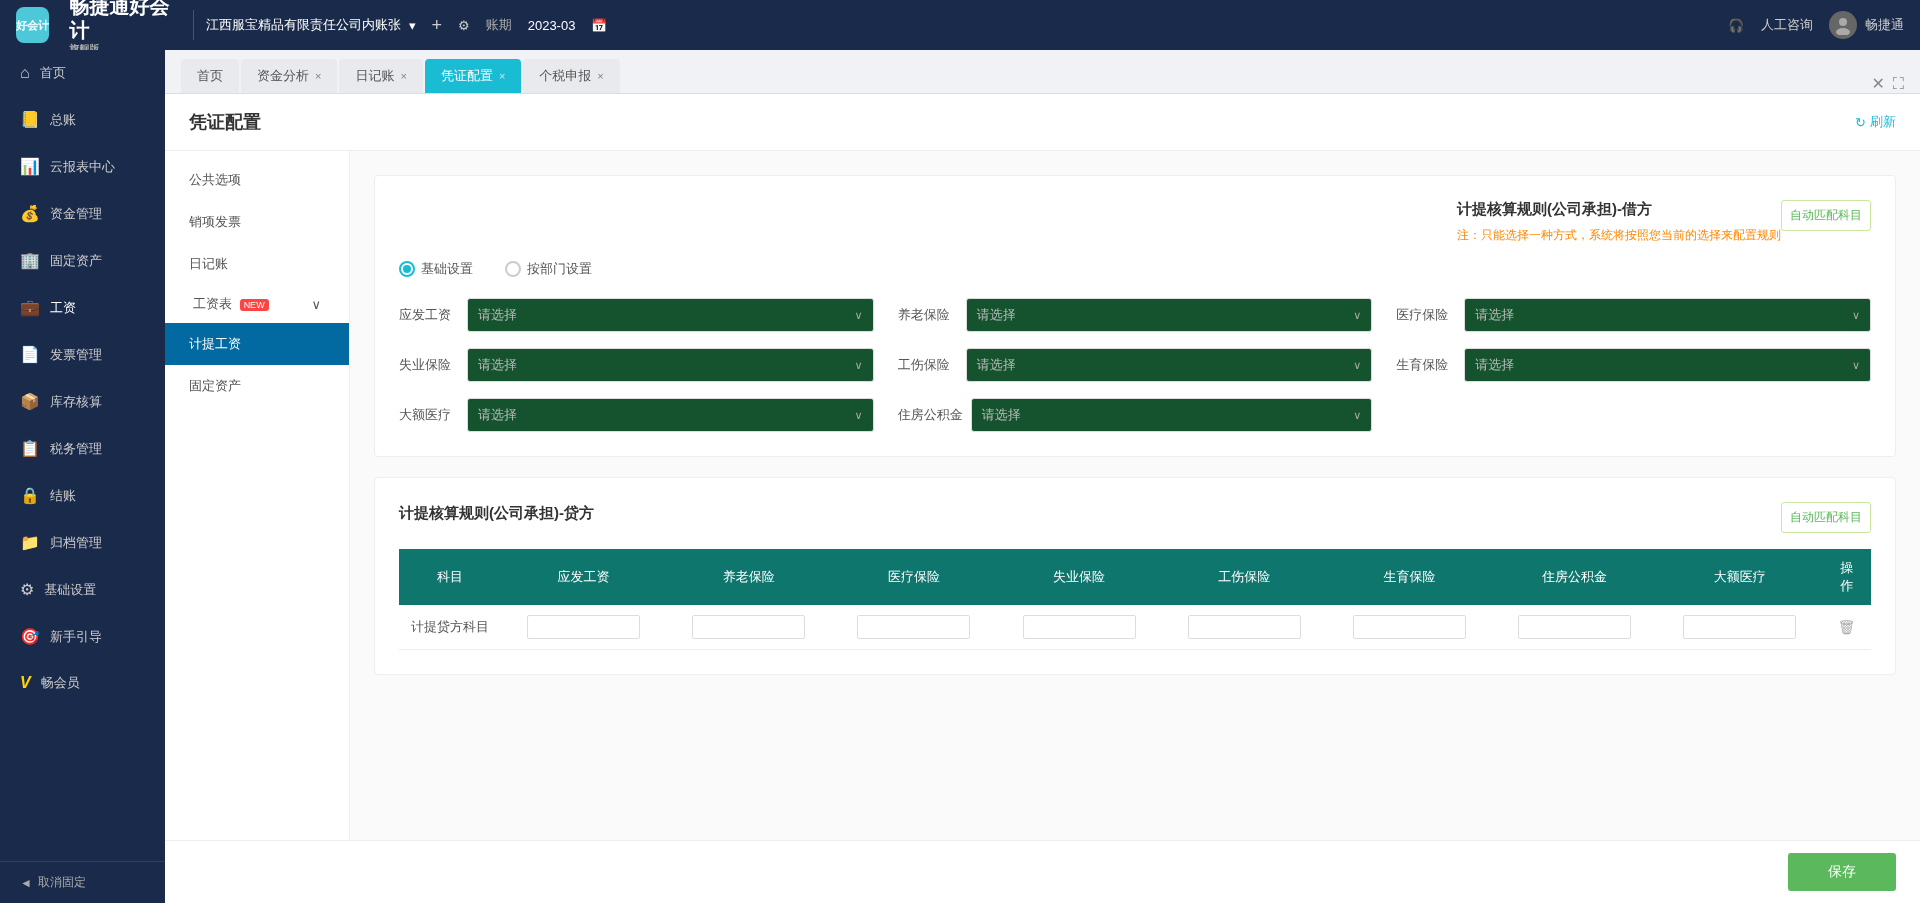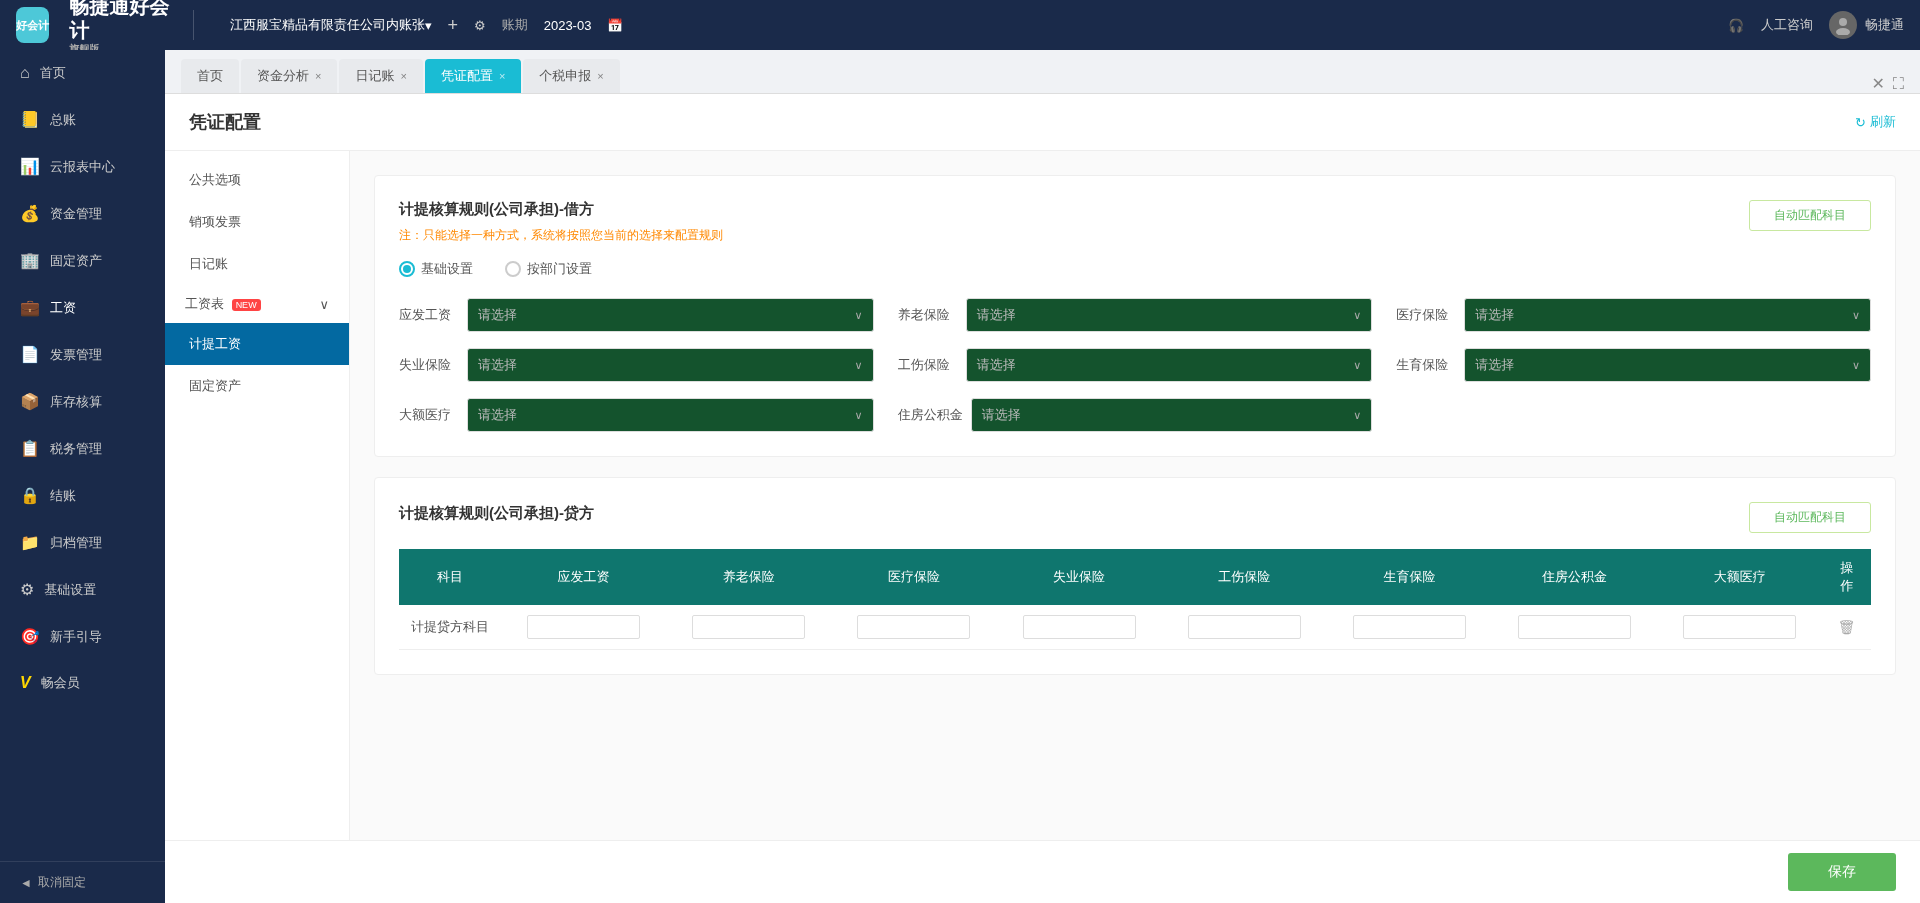--- a/index.html
+++ b/index.html
@@ -7,21 +7,21 @@
 
     
     .top-bar {
       height: 50px; background: #1a2a4a; display: flex; align-items: center; padding: 0 16px;
       flex-shrink: 0;
     }
     .logo-area { display: flex; align-items: center; gap: 20px; color: white; font-size: 16px; font-weight: bold; width: 165px; }
     .logo-icon { width: 36px; height: 36px; background: #4dc8d8; border-radius: 8px; display: flex; align-items: center; justify-content: center; color: white; font-size: 12px; font-weight: bold; }
     .logo-text { color: white; font-size: 20px; line-height: 1.2; }
     .logo-badge { font-size: 10px; color: #aaa; }
-    .company-selector { display: flex; align-items: center; color: white; font-size: 13px; cursor: pointer; margin-left: 24px; }
+    .company-selector { display: flex; align-items: center; gap: 8px; color: white; font-size: 13px; cursor: pointer; }
     .top-bar-actions { margin-left: 16px; display: flex; align-items: center; gap: 16px; color: #ccc; font-size: 13px; }
     .top-bar-actions span { cursor: pointer; }
     .top-bar-right { margin-left: auto; display: flex; align-items: center; gap: 16px; color: #ccc; font-size: 13px; }
     .user-area { display: flex; align-items: center; gap: 8px; }
     .user-avatar { width: 28px; height: 28px; background: #666; border-radius: 50%; display: flex; align-items: center; justify-content: center; color: white; font-size: 11px; }
 
     
     .main-layout { display: flex; flex: 1; overflow: hidden; }
 
     
@@ -49,31 +49,31 @@
     .page-title { font-size: 18px; font-weight: 600; color: #333; }
     .refresh-btn { display: flex; align-items: center; gap: 4px; color: #1abcd4; font-size: 13px; cursor: pointer; }
 
     
     .page-body { display: flex; flex: 1; height: calc(100% - 56px); }
 
     
     .left-nav { width: 185px; background: white; border-right: 1px solid #eee; flex-shrink: 0; padding-top: 8px; }
     .left-nav-item { padding: 12px 24px; font-size: 13px; color: #555; cursor: pointer; }
     .left-nav-item.active { background: #0369a1; color: white; }
-    .left-nav-group { padding: 10px 20px; display: flex; align-items: center; justify-content: space-between; font-size: 13px; color: #555; cursor: pointer; }
+    .left-nav-group { padding: 10px 28px; display: flex; align-items: center; justify-content: space-between; font-size: 13px; color: #555; cursor: pointer; }
     .nav-badge { background: #ff4444; color: white; font-size: 9px; padding: 1px 4px; border-radius: 3px; margin-left: 4px; }
 
     
     .main-form { flex: 1; padding: 24px; overflow-y: auto; background: #fafafa; }
 
     
     .section { background: white; border: 1px solid #eee; border-radius: 4px; padding: 24px; margin-bottom: 20px; }
     .section-title { font-size: 15px; font-weight: 600; color: #333; margin-bottom: 8px; }
     .note-text { color: #ff8800; font-size: 12px; margin-bottom: 16px; }
-    .auto-match-btn { background: white; border: 1px solid #c8e8a0; color: #5cb85c; padding: 6px 24px; font-size: 12px; cursor: pointer; border-radius: 3px; float: right; }
+    .auto-match-btn { background: white; border: 1px solid #c8e8a0; color: #5cb85c; padding: 6px 8px; font-size: 12px; cursor: pointer; border-radius: 3px; float: right; }
 
     
     .radio-group { display: flex; gap: 32px; margin-bottom: 20px; align-items: center; }
     .radio-item { display: flex; align-items: center; gap: 6px; cursor: pointer; font-size: 13px; color: #555; }
     .radio-circle { width: 16px; height: 16px; border-radius: 50%; border: 2px solid #1abcd4; display: flex; align-items: center; justify-content: center; }
     .radio-circle.checked::after { content: ''; width: 8px; height: 8px; background: #1abcd4; border-radius: 50%; }
     .radio-circle.unchecked { border-color: #ccc; }
 
     
     .form-grid { display: grid; grid-template-columns: 1fr 1fr 1fr; gap: 16px 24px; }
@@ -260,21 +260,21 @@
             <span>计提工资</span>
           </div>
           <div class="left-nav-item">
             <span>固定资产</span>
           </div>
         </div>
 
         <div class="main-form">
 
           <div class="section">
-            <div style="display:flex; justify-content:space-between; align-items:flex-start;">
+            <div style="display:flex; justify-content:flex-end; align-items:flex-start;">
               <div>
                 <div class="section-title">计提核算规则(公司承担)-借方</div>
                 <div class="note-text">注：只能选择一种方式，系统将按照您当前的选择来配置规则</div>
               </div>
               <button class="auto-match-btn">自动匹配科目</button>
             </div>
             <div class="radio-group">
               <div class="radio-item">
                 <div class="radio-circle checked"></div>
                 <span>基础设置</span>

